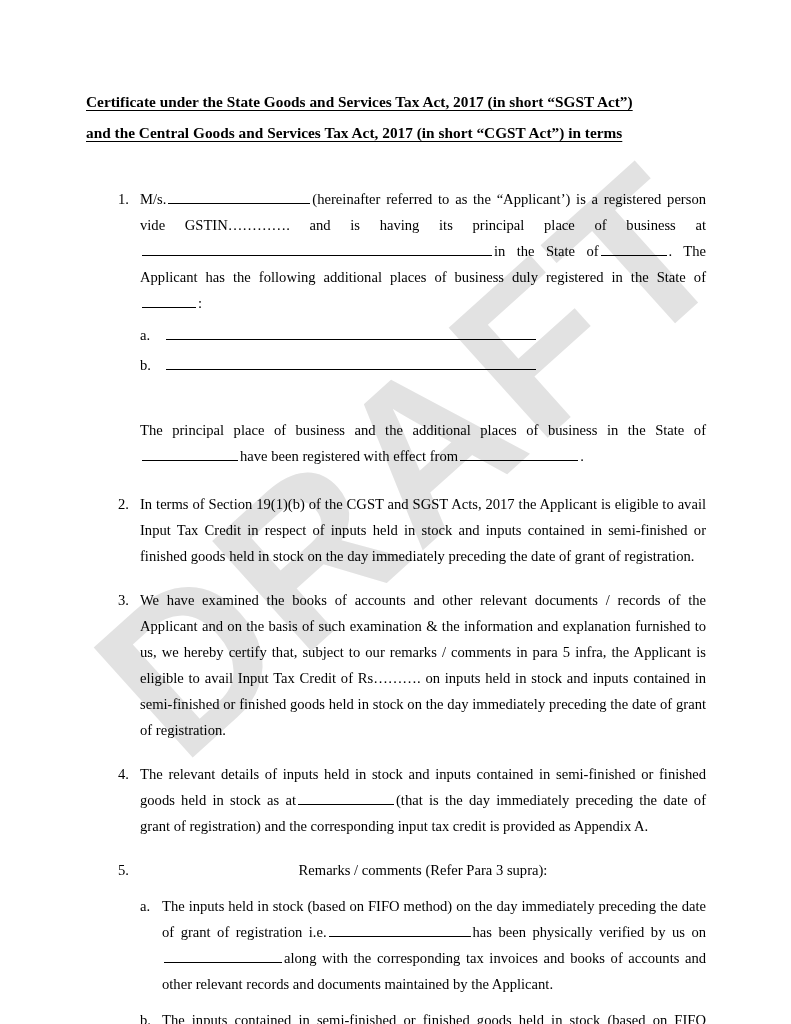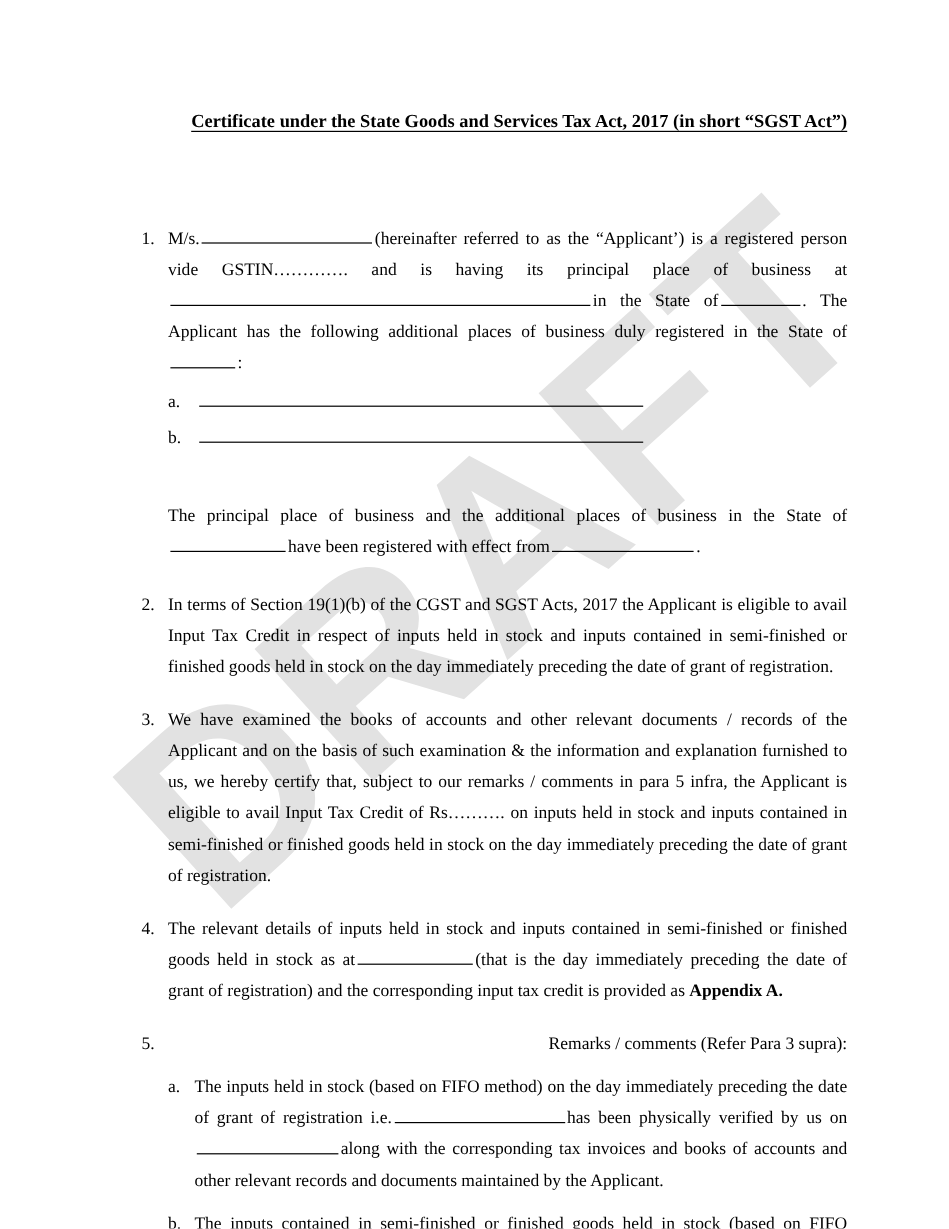--- a/index.html
+++ b/index.html
@@ -51,21 +51,21 @@
     position: relative;
     z-index: 1;
     padding: 0;
   }
 
   .doc-title {
     position: absolute;
     left: 86px;
     top: 86px;
     width: 620px;
-    text-align: right;
+    text-align: left;
     font-weight: bold;
     font-size: 15.3px;
     line-height: 31px;
     letter-spacing: 0.02px;
   }
   .doc-title .tline {
     display: inline-block;
     text-decoration: underline;
     text-underline-offset: 3px;
     text-decoration-thickness: 1.4px;
@@ -95,21 +95,21 @@
     left: 0;
     top: 0;
     width: 20px;
     text-align: left;
   }
   .para {
     text-align: justify;
     text-justify: inter-word;
     margin: 0;
   }
-  .para.last-left { text-align: right; }
+  .para.last-left { text-align: center; }
 
   ol.lettered {
     list-style: none;
     margin: 6px 0 0 0;
     padding: 0;
   }
   ol.lettered > li.subitem {
     position: relative;
     padding-left: 22px;
     margin: 0 0 4px 0;
@@ -133,39 +133,40 @@
   .fill-sm  { width: 66px; }
   .fill-lg  { width: 96px; }
   .fill-xl  { width: 118px; }
   .fill-xxl { width: 142px; }
   .fill-rule-a { width: 370px; margin-left: 4px; }
   .fill-rule-b { width: 370px; margin-left: 4px; }
   .fill-wide  { width: 350px; }
 
   .blank-gap { margin-top: 39px; }
 
-  .bold { font-weight: bold; }
+  .bold { font-weight: normal; }
   .alt-font {
     font-family: "DejaVu Sans", "Liberation Sans", sans-serif;
     font-size: 12.6px;
   }
 </style>
 </head>
 <body>
 
 <div class="page">
 
   <div class="watermark">
     <div class="watermark-text">DRAFT</div>
   </div>
 
   <div class="content">
 
     <div class="doc-title">
       <div><span class="tline">Certificate under the State Goods and Services Tax Act, 2017 (in short “SGST Act”)</span></div>
+      <div><span class="tline">and the Central Goods and Services Tax Act, 2017 (in short “CGST Act”) in terms</span></div>
     </div>
 
     <div class="body-block">
       <ol class="numbered">
 
         <li class="item">
           <span class="marker">1.</span>
           <p class="para"><span>M/s.</span><span class="fill-line fill-xxl"></span><span>(hereinafter referred to as the “Applicant’) is a registered person vide GSTIN…………. and is having its principal place of business at</span><span class="fill-line fill-wide"></span><span>in the State of</span><span class="fill-line fill-sm"></span><span>. The Applicant has the following additional places of business duly registered in the State of</span><span class="fill-line fill-xs"></span><span>:</span></p>
 
           <ol class="lettered">

